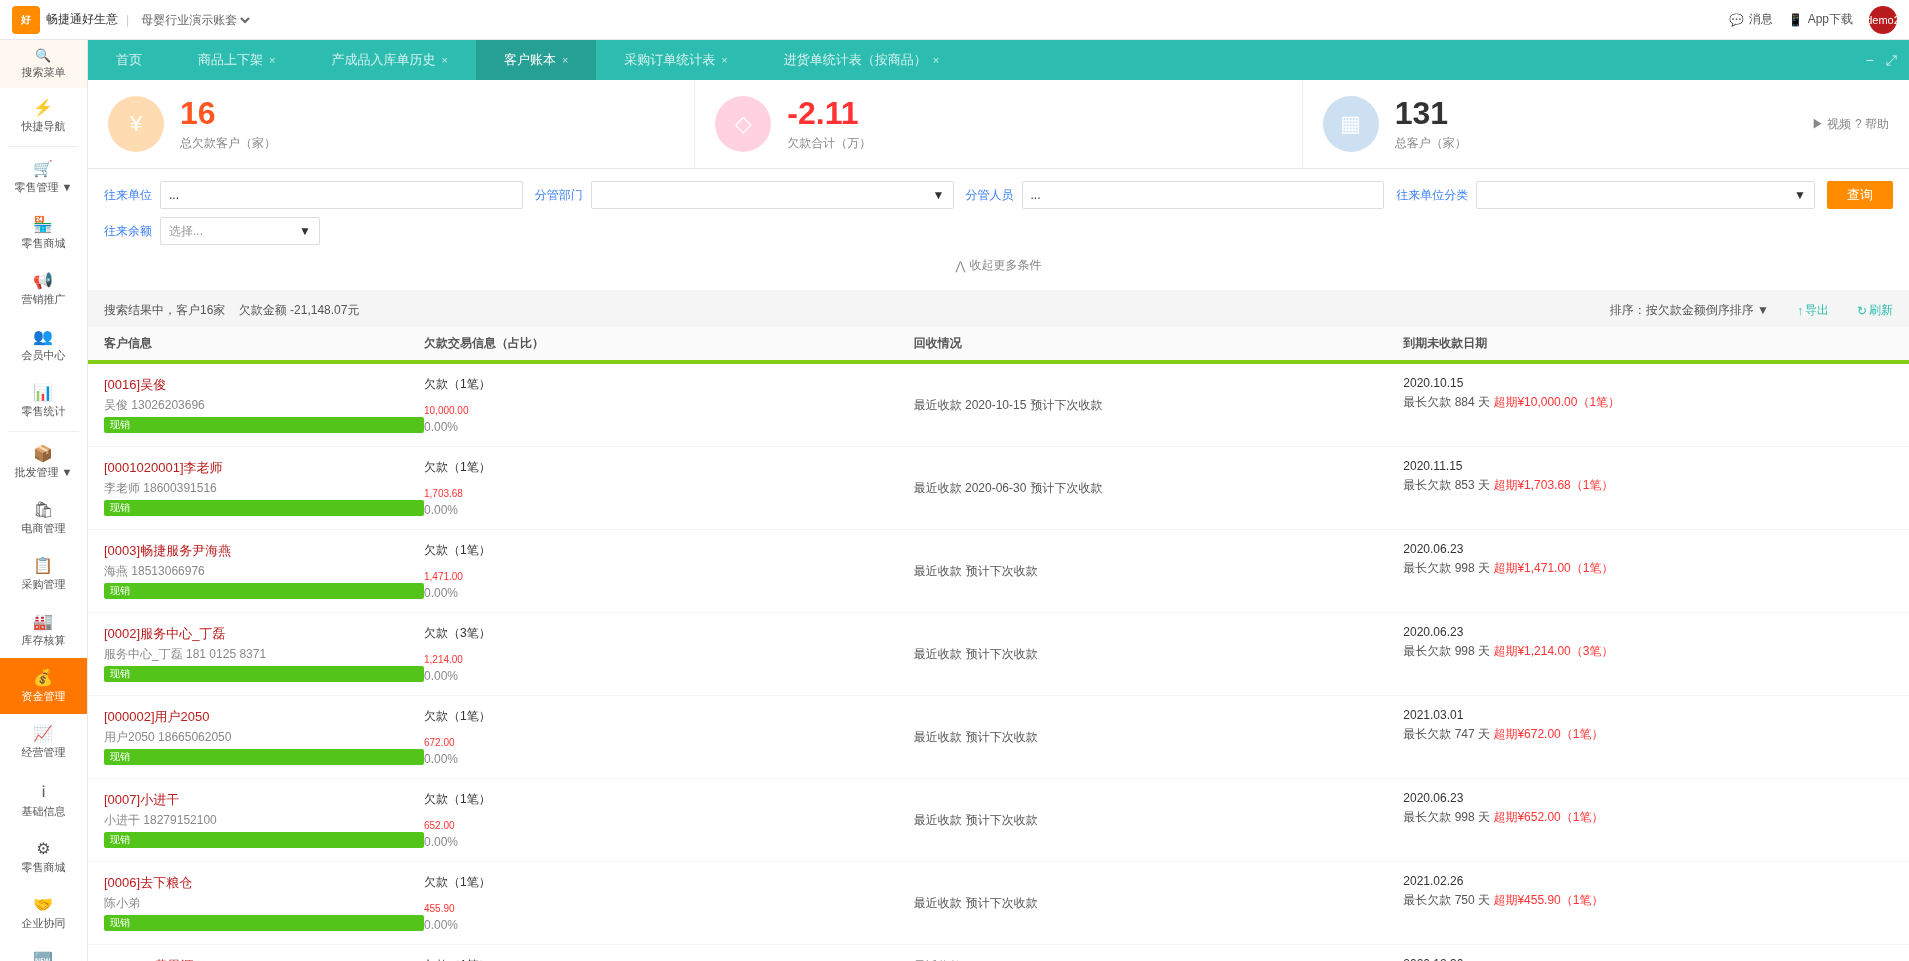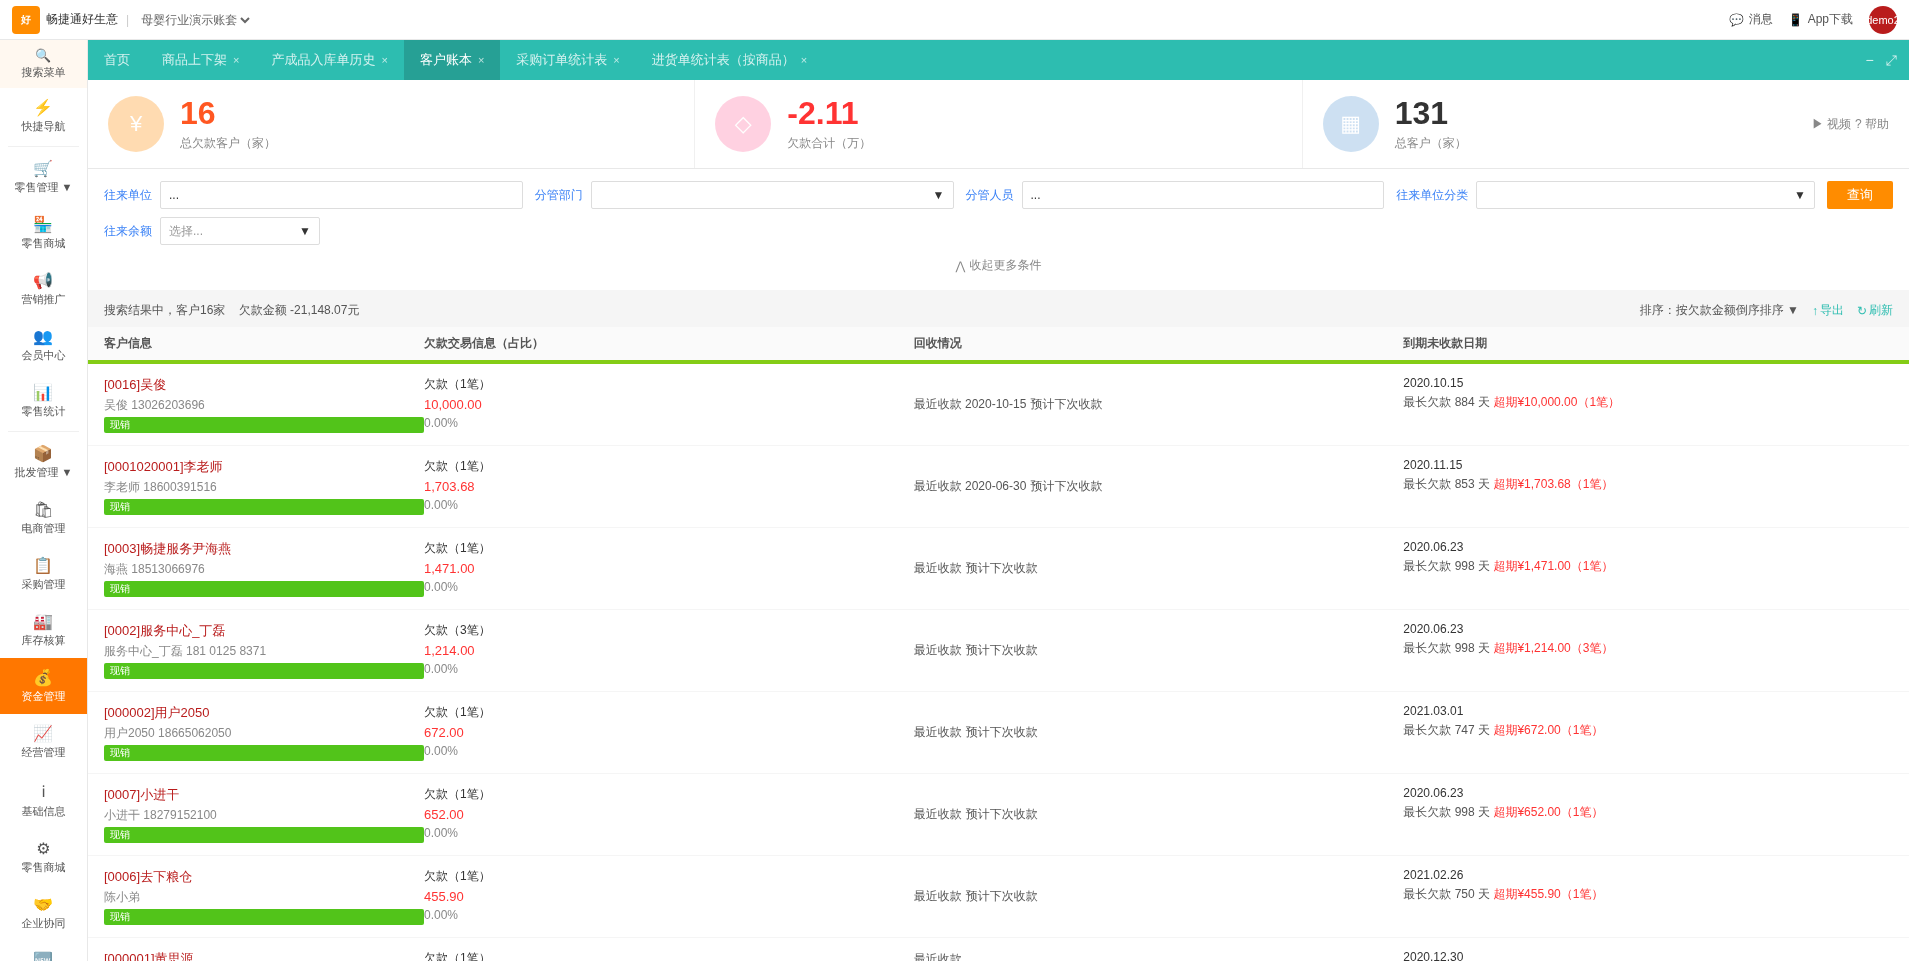--- a/index.html
+++ b/index.html
@@ -23,21 +23,21 @@
     .top-right { display: flex; align-items: center; gap: 16px; }
     .top-right-item { display: flex; align-items: center; gap: 4px; color: #555; font-size: 12px; cursor: pointer; }
     .avatar { width: 28px; height: 28px; border-radius: 50%; background: #b91c1c; display: flex; align-items: center; justify-content: center; color: white; font-size: 11px; }
     .sidebar-item { padding: 10px 4px; text-align: center; cursor: pointer; color: #555; font-size: 11px; position: relative; }
     .sidebar-item.active { background: #ff7700; color: white; }
     .sidebar-item .item-icon { font-size: 16px; display: block; margin-bottom: 2px; }
     .sidebar-search { padding: 8px 4px; text-align: center; color: #555; font-size: 11px; cursor: pointer; background: #fff8f0; }
     .sidebar-divider { height: 1px; background: #f0f0f0; margin: 2px 8px; }
 
     
-    .tab-item { padding: 0 16px; height: 56px; display: flex; align-items: center; color: rgba(255,255,255,0.8); cursor: pointer; font-size: 13px; white-space: nowrap; gap: 4px; }
+    .tab-item { padding: 0 28px; height: 56px; display: flex; align-items: center; color: rgba(255,255,255,0.8); cursor: pointer; font-size: 13px; white-space: nowrap; gap: 4px; }
     .tab-item.active { background: rgba(0,0,0,0.15); color: white; }
     .tab-close { color: rgba(255,255,255,0.7); font-size: 11px; cursor: pointer; margin-left: 2px; }
     .tab-spacer { flex: 1; }
     .tab-controls { display: flex; align-items: center; gap: 4px; padding-right: 8px; }
     .tab-ctrl-btn { color: rgba(255,255,255,0.8); cursor: pointer; font-size: 14px; padding: 4px; }
 
     
     .summary-row { display: flex; background: white; border-bottom: 1px solid #e8e8e8; }
     .summary-card { flex: 1; padding: 16px 20px; display: flex; align-items: center; gap: 16px; border-right: 1px solid #f0f0f0; }
     .summary-card:last-child { border-right: none; }
@@ -58,35 +58,35 @@
     .filter-row { display: flex; align-items: center; gap: 12px; margin-bottom: 8px; }
     .filter-item { display: flex; align-items: center; gap: 8px; flex: 1; }
     .filter-label { font-size: 12px; color: #3b82f6; white-space: nowrap; }
     .filter-input-with-icon { flex: 1; border: 1px solid #ddd; border-radius: 2px; padding: 5px 8px; font-size: 12px; height: 28px; display: flex; align-items: center; justify-content: space-between; cursor: pointer; }
     .filter-select { flex: 1; border: 1px solid #ddd; border-radius: 2px; padding: 5px 8px; font-size: 12px; height: 28px; display: flex; align-items: center; justify-content: space-between; background: white; cursor: pointer; }
     .collapse-btn { display: flex; align-items: center; gap: 4px; color: #888; font-size: 12px; cursor: pointer; justify-content: center; padding: 4px 0; }
     .query-btn { background: #ff8c00; color: white; border: none; padding: 5px 20px; border-radius: 2px; font-size: 13px; cursor: pointer; height: 28px; white-space: nowrap; }
 
     
     .results-bar { background: #f5f5f5; padding: 8px 16px; display: flex; align-items: center; justify-content: space-between; font-size: 12px; color: #555; }
-    .results-actions { display: flex; align-items: center; gap: 13px; }
+    .results-actions { display: flex; align-items: center; gap: 28px; }
     .results-action-btn { color: #2dbdb0; cursor: pointer; display: flex; align-items: center; gap: 2px; }
 
     
     .table-container { background: white; }
     .table-header { display: grid; grid-template-columns: 320px 1fr 1fr 1fr; background: #fafafa; border-bottom: 4px solid #84cc16; padding: 8px 16px; }
     .th { font-size: 12px; color: #555; font-weight: bold; }
     .table-row-item { display: grid; grid-template-columns: 320px 1fr 1fr 1fr; padding: 12px 16px; border-bottom: 1px solid #f5f5f5; background: white; }
     .customer-info { display: flex; flex-direction: column; gap: 3px; }
     .customer-name { color: #b91c1c; font-size: 13px; cursor: pointer; }
     .customer-phone { color: #888; font-size: 12px; }
     .customer-tag { display: inline-block; background: #52c41a; color: white; font-size: 10px; padding: 1px 6px; border-radius: 2px; }
     .debt-info { display: flex; flex-direction: column; gap: 4px; }
     .debt-count { color: #333; font-size: 12px; }
-    .debt-amount { color: #ff3333; font-size: 13px; cursor: pointer; }
+    .debt-amount { color: #ff3333; font-size: 10px; cursor: pointer; margin-top: 8px; }
     .debt-pct { color: #888; font-size: 12px; }
     .recovery-info { display: flex; flex-direction: row; gap: 4px; }
     .recovery-row { display: flex; align-items: center; gap: 8px; color: #555; font-size: 12px; }
     .overdue-info { display: flex; flex-direction: column; gap: 4px; }
     .overdue-date { color: #333; font-size: 12px; }
     .overdue-detail { font-size: 12px; color: #555; }
     .overdue-link { color: #ff3333; cursor: pointer; }
 
     
     ::-webkit-scrollbar { width: 6px; }

